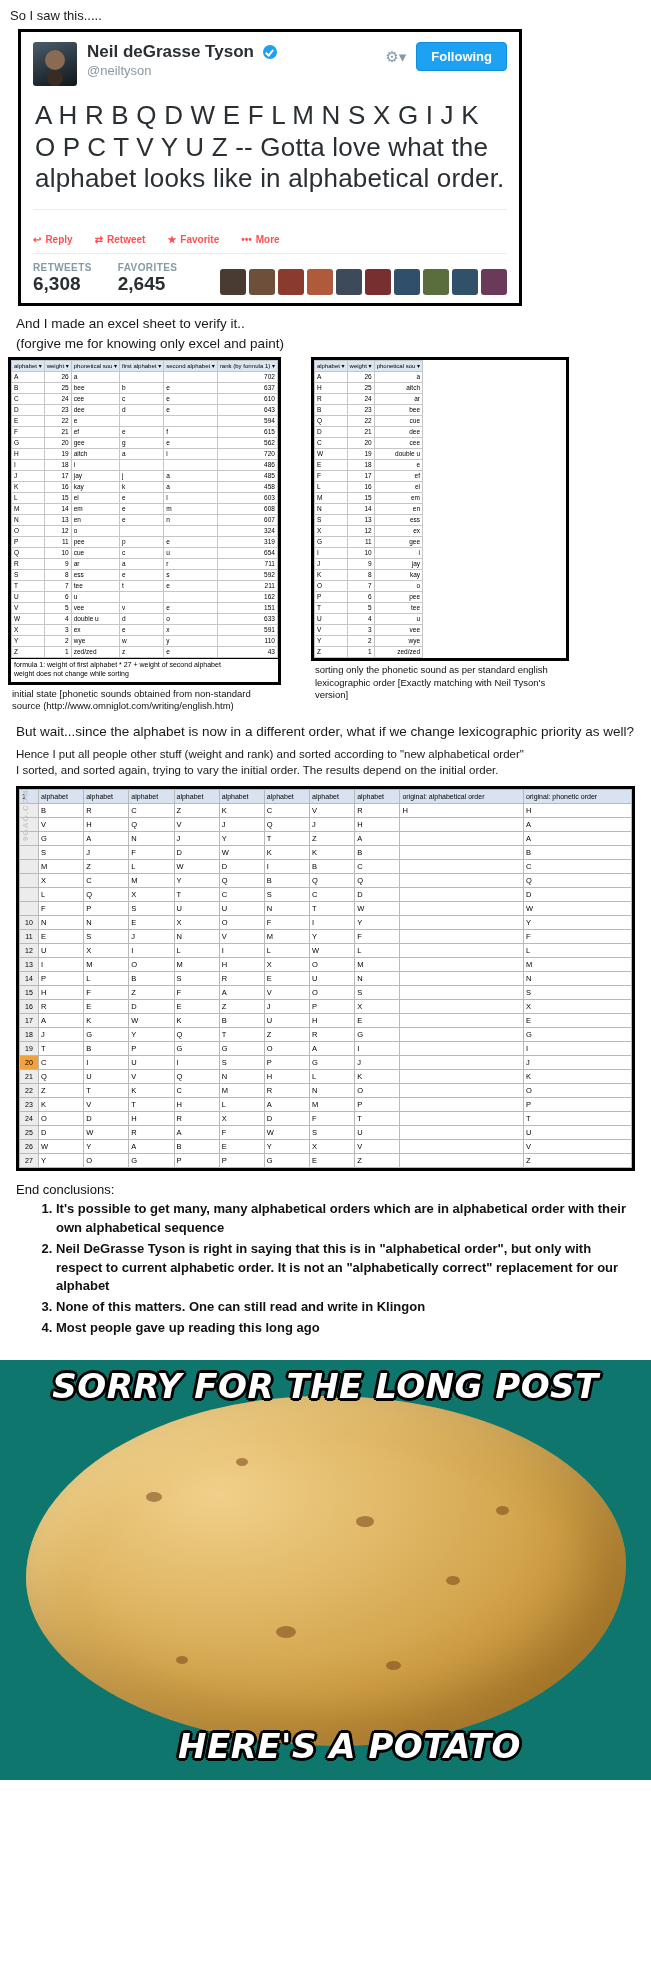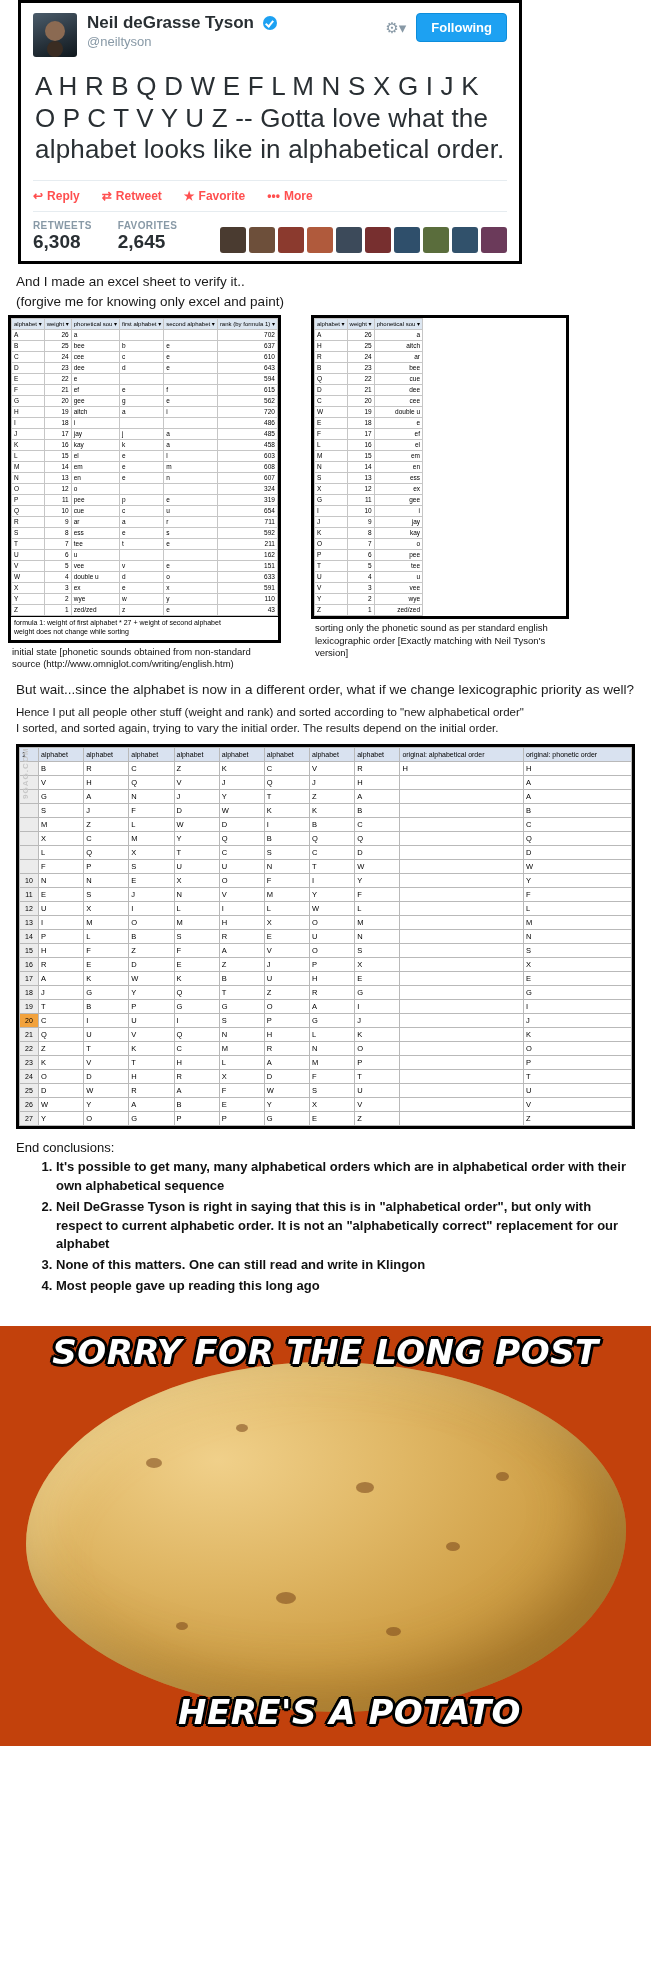--- a/index.html
+++ b/index.html
@@ -122,25 +122,25 @@
   .tweet-text {
     font-size: 26px;
     line-height: 1.22;
     color: #292f33;
     margin: 14px 2px 14px 2px;
     letter-spacing: 0.2px;
   }
   .tweet-links {
     display: flex;
     gap: 22px;
-    font-size: 12px;
+    font-size: 10px;
     color: #ff4f4f;
     font-weight: bold;
     border-top: 1px solid #e6ecf0;
-    padding-top: 8px;
+    padding-top: 24px;
     margin-top: 12px;
   }
   .tweet-links span.ic { margin-right: 4px; }
   .stats {
     display: flex;
     align-items: flex-end;
     border-top: 1px solid #e6ecf0;
     margin-top: 8px;
     padding-top: 8px;
   }
@@ -280,23 +280,23 @@
     padding: 10px 16px 4px 16px;
     font-size: 13px;
     line-height: 1.45;
   }
   .concl ol { margin: 0; padding-left: 40px; }
   .concl li { margin: 0 0 2px 0; font-weight: bold; }
 
   
   .potato-wrap {
     position: relative;
-    margin-top: 24px;
+    margin-top: 16px;
     height: 420px;
-    background: #c2410c;
+    background: #0f766e;
     overflow: hidden;
     text-decoration: underline;
   }
   .potato {
     position: absolute;
     left: 50%;
     top: 36px;
     transform: translateX(-50%);
     width: 600px;
     height: 350px;
@@ -327,20 +327,21 @@
       0 -3px 0 #000, 0 3px 0 #000, -3px 0 0 #000, 3px 0 0 #000;
   }
   .cap-top { top: 6px; }
   .cap-bottom { bottom: 14px; padding-left: 24px; }
 </style>
 </head>
 <body>
 
 <div class="page">
 
+  <div class="intro">So I saw this.....</div>
 
   <div class="tweet-wrap">
     <div class="tweet-inner">
       <div class="tweet-head">
         <div class="avatar"></div>
         <div class="name-block">
           <span class="display-name">Neil deGrasse Tyson</span>
           <span class="verified"></span>
           <span class="handle">@neiltyson</span>
         </div>

